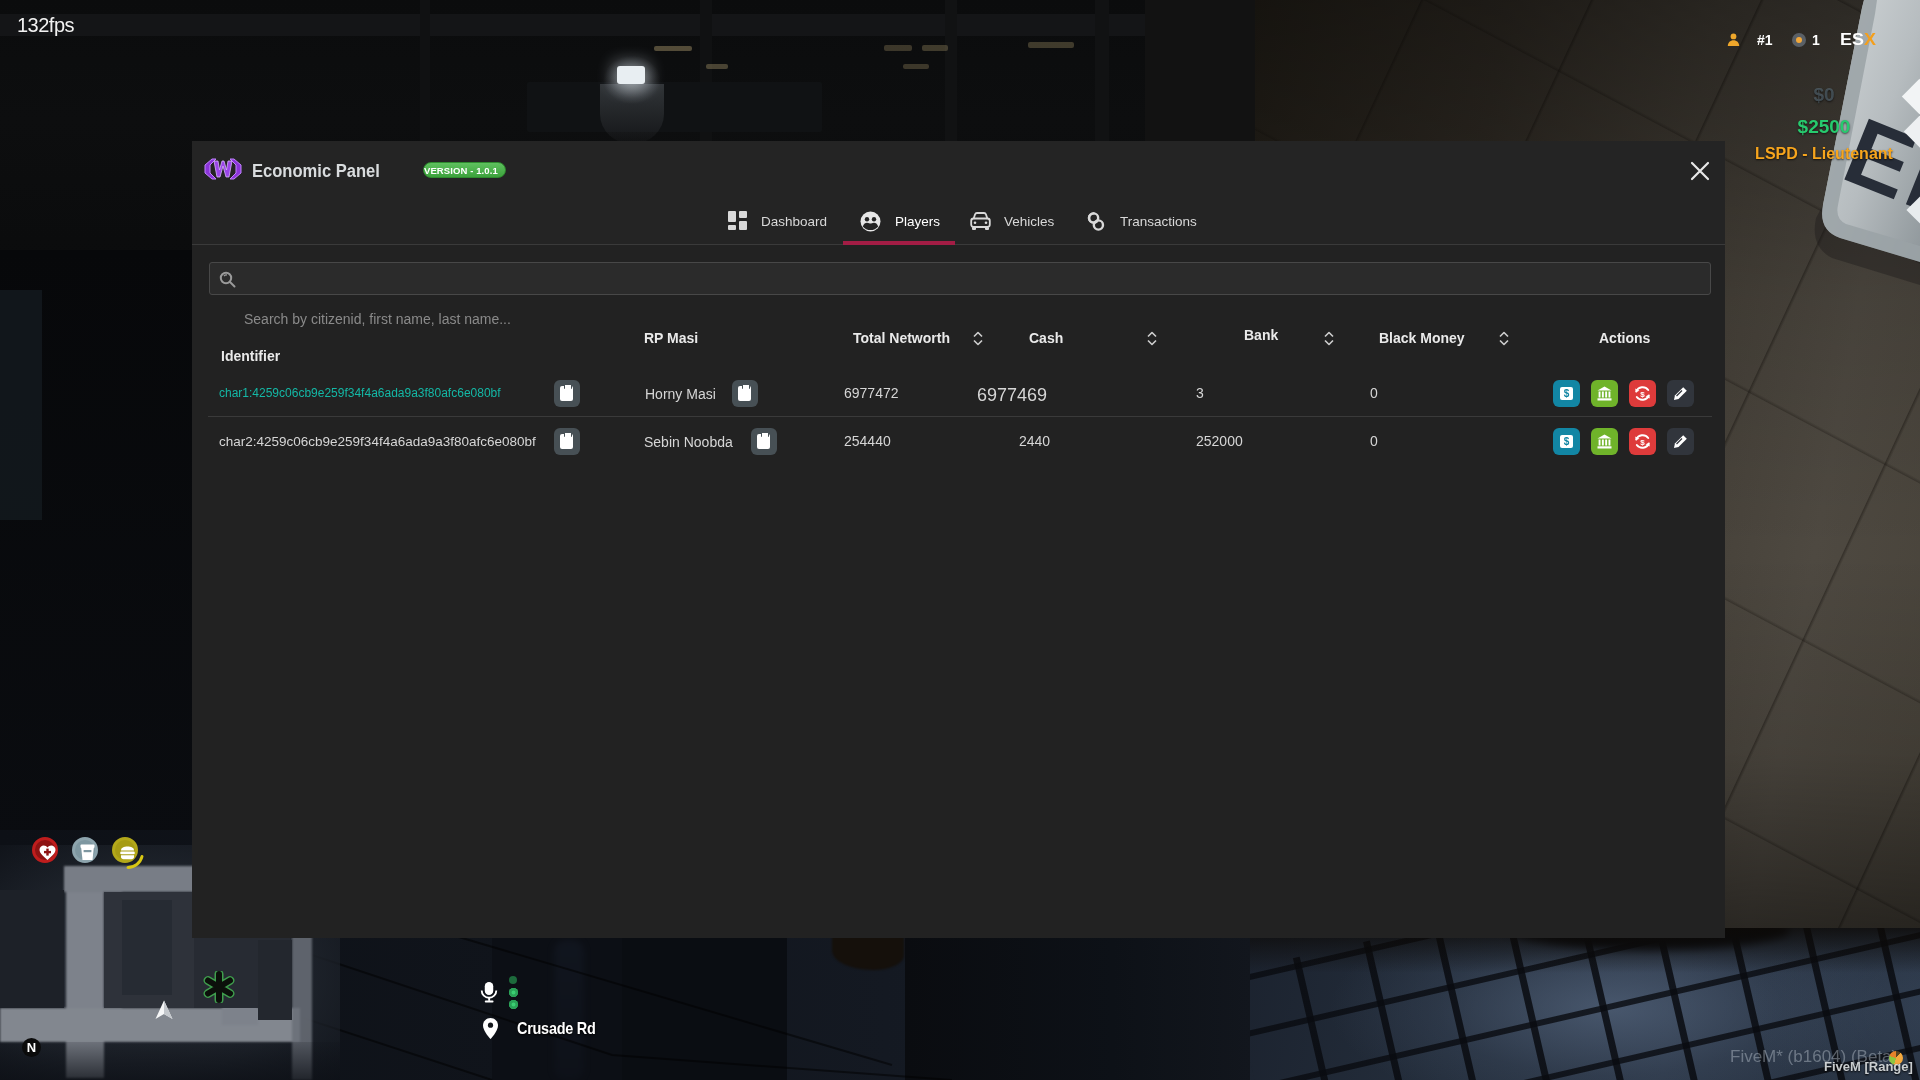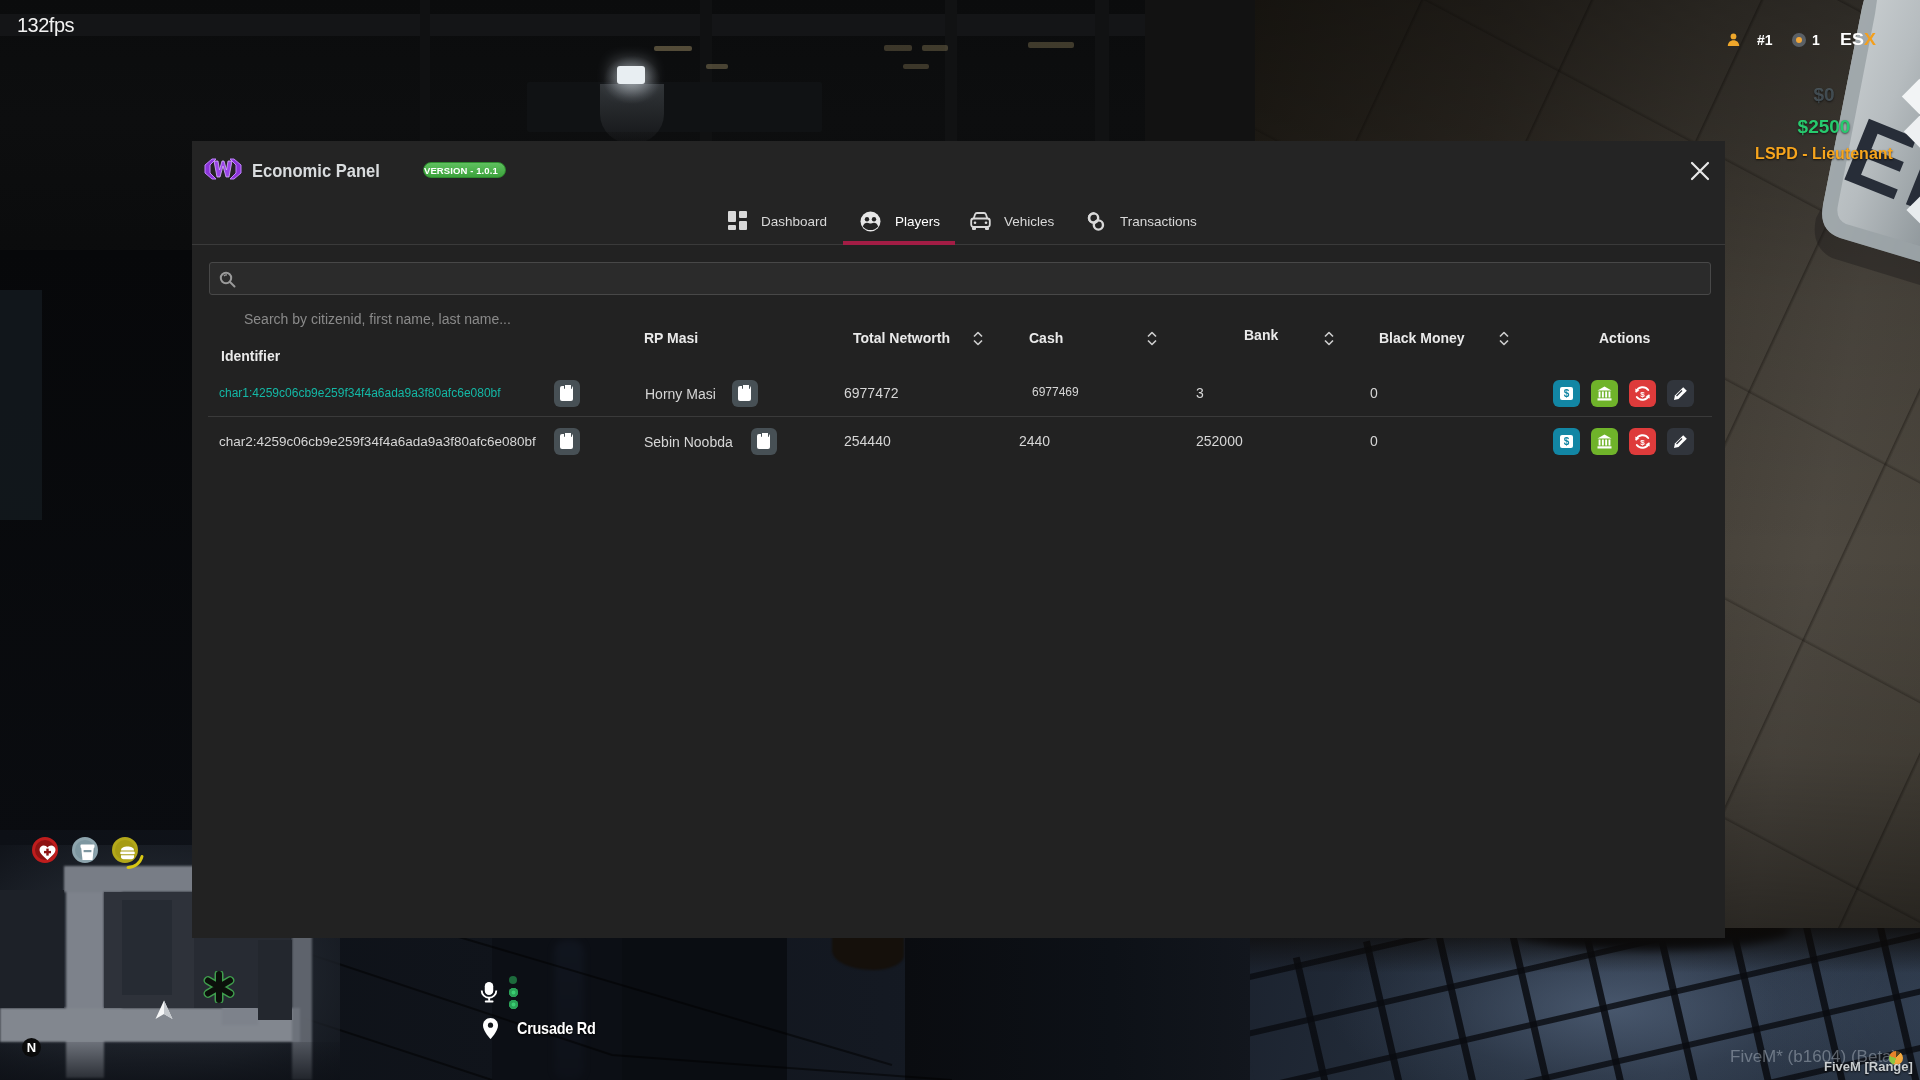--- a/index.html
+++ b/index.html
@@ -281,21 +281,21 @@
       </svg>
     <svg class="abs" style="left:1306px;top:190px;" width="12" height="15" viewBox="0 0 12 15">
         <path d="M2 5.5 L6 1.5 L10 5.5 M2 9.5 L6 13.5 L10 9.5" stroke="#cfcfcf" stroke-width="1.6" fill="none" stroke-linejoin="round"></path>
       </svg>
 
     <div class="abs" style="left:27px;top:245px;color:#14b8a6;font-size:12px;">char1:4259c06cb9e259f34f4a6ada9a3f80afc6e080bf</div>
     <div class="abs copybtn" style="left:362px;top:239px;"></div>
     <div class="abs" style="left:453px;top:245px;color:#d6d6d6;font-size:14px;">Horny Masi</div>
     <div class="abs copybtn" style="left:540px;top:239px;"></div>
     <div class="abs" style="left:652px;top:244px;color:#d6d6d6;font-size:14px;">6977472</div>
-    <div class="abs" style="left:840px;top:244px;color:#d6d6d6;font-size:12px;">6977469</div>
+    <div class="abs" style="left:785px;top:244px;color:#d6d6d6;font-size:18px;">6977469</div>
     <div class="abs" style="left:1004px;top:244px;color:#d6d6d6;font-size:14px;">3</div>
     <div class="abs" style="left:1178px;top:244px;color:#d6d6d6;font-size:14px;">0</div>
 
     <div class="abs" style="left:16px;top:275px;width:1504px;height:1px;background:#3a3a3a;"></div>
 
     <div class="abs" style="left:27px;top:293px;color:#d6d6d6;font-size:13.5px;">char2:4259c06cb9e259f34f4a6ada9a3f80afc6e080bf</div>
     <div class="abs copybtn" style="left:362px;top:287px;"></div>
     <div class="abs" style="left:452px;top:293px;color:#d6d6d6;font-size:14px;">Sebin Noobda</div>
     <div class="abs copybtn" style="left:559px;top:287px;"></div>
     <div class="abs" style="left:652px;top:292px;color:#d6d6d6;font-size:14px;">254440</div>

